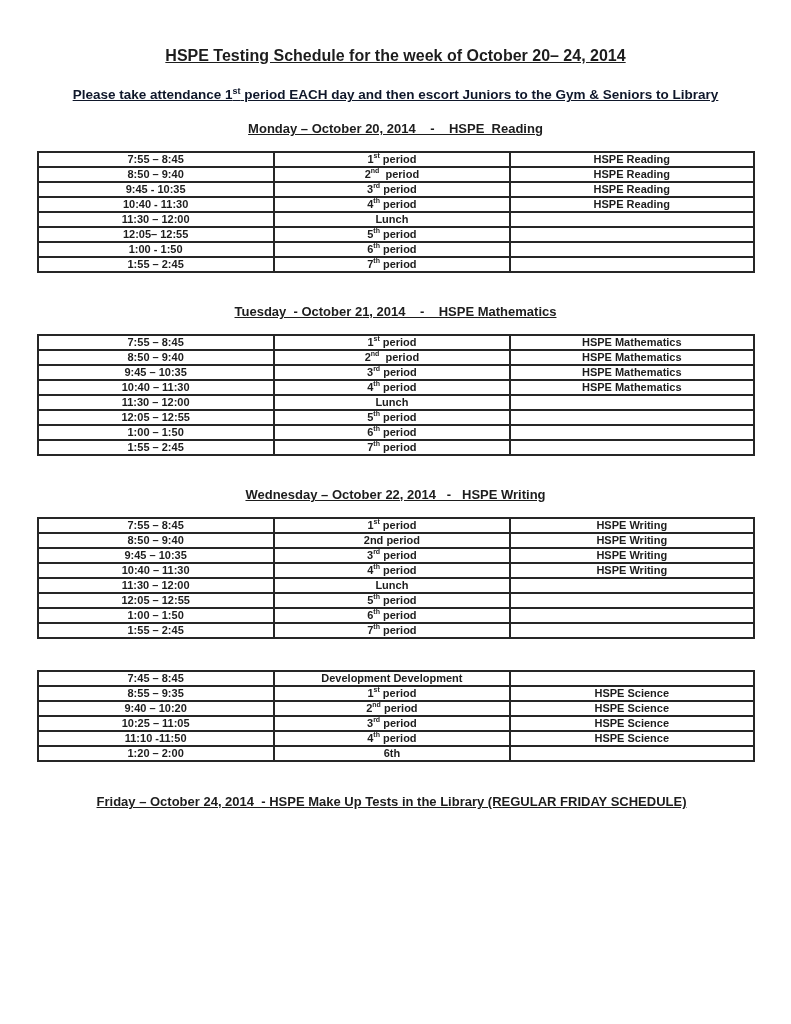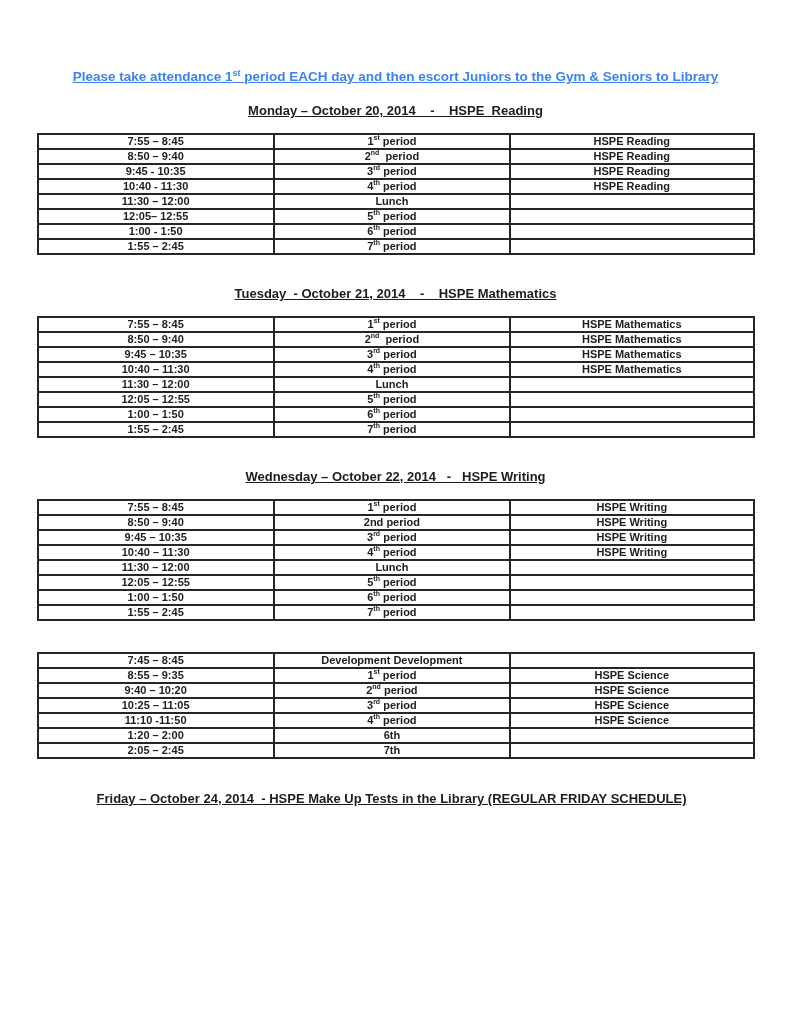--- a/index.html
+++ b/index.html
@@ -77,22 +77,23 @@
     text-decoration: underline;
     margin: 32px 8px 0 0;
     white-space: pre-wrap;
   }
 </style>
 </head>
 <body>
 
 <div class="page">
 
-
-  <p class="notice" style="color: #3b82f6;">Please take attendance 1<sup>st</sup> period EACH day and then escort Juniors to the Gym &amp; Seniors to Library</p>
+  <h1 class="title">HSPE Testing Schedule for the week of October 20– 24, 2014</h1>
+
+  <p class="notice" style="color: #0f172a;">Please take attendance 1<sup>st</sup> period EACH day and then escort Juniors to the Gym &amp; Seniors to Library</p>
 
   <section class="day day-first">
     <h2 class="day-heading">Monday – October 20, 2014    -    HSPE  Reading</h2>
     <table class="schedule">
       <colgroup>
         <col style="width:33%">
           <col style="width:33%">
           <col style="width:34%">
       </colgroup>
       <tbody>
@@ -277,24 +278,19 @@
           <tr>
             <td>11:10 -11:50</td>
             <td>4<sup>th</sup> period</td>
             <td>HSPE Science</td>
           </tr>
           <tr>
             <td>1:20 – 2:00</td>
             <td>6th</td>
             <td></td>
           </tr>
-          <tr>
-            <td>2:05 – 2:45</td>
-            <td>7th</td>
-            <td></td>
-          </tr>
         </tbody>
     </table>
   </section>
 
   <p class="footer-line">Friday – October 24, 2014  - HSPE Make Up Tests in the Library (REGULAR FRIDAY SCHEDULE)</p>
 
 </div>
 
 </body></html>

